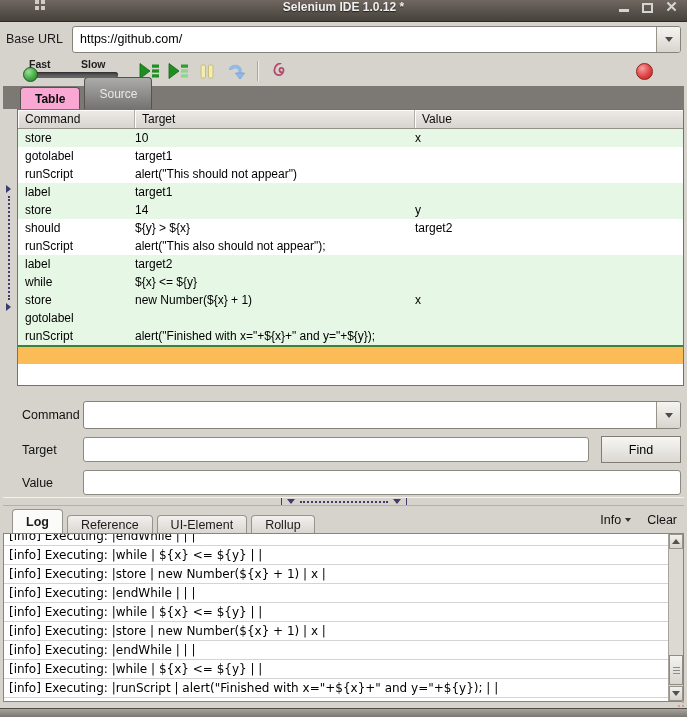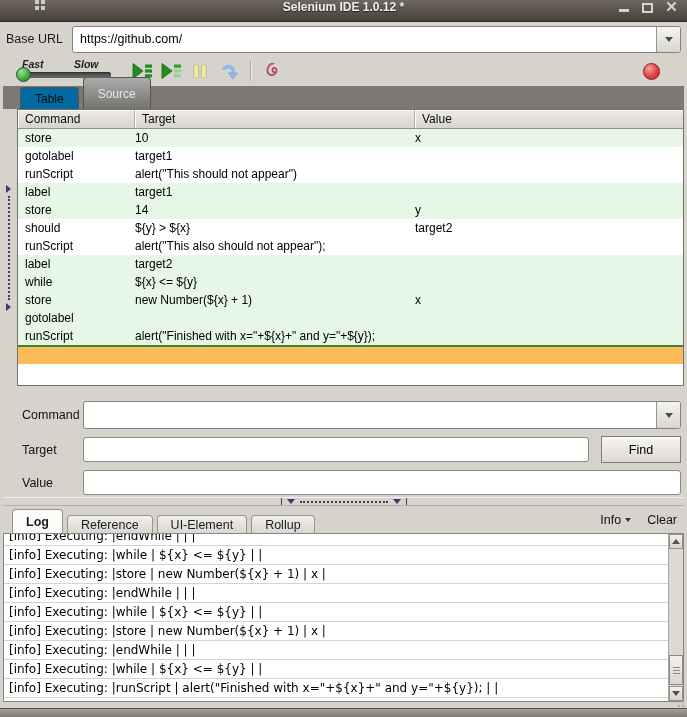--- a/index.html
+++ b/index.html
@@ -25,42 +25,42 @@
   .bu-label { font-size:12.5px; color:#1a1a1a; margin-right:9px; white-space:nowrap; }
   .combo { flex:1; height:27px; background:#fff; border:1px solid #858279; border-radius:3px;
            display:flex; align-items:stretch; overflow:hidden; }
   .combo-text { flex:1; display:flex; align-items:center; padding-left:7px; font-size:12.5px; color:#000; }
   .combo-btn { width:24px; border-left:1px solid #969389; background:linear-gradient(#f5f4f1,#d8d5cf);
                display:flex; align-items:center; justify-content:center; }
   .arr-down { width:0; height:0; border-left:4px solid transparent; border-right:4px solid transparent;
               border-top:5px solid #4e4c48; }
 
   
-  .toolbar { height:30px; flex:0 0 30px; display:flex; align-items:center; padding:0 16px; gap:5px;font-style:italic; }
+  .toolbar { height:30px; flex:0 0 30px; display:flex; align-items:center; padding:0 23px; gap:5px; }
   .slider-group { position:relative; width:97px; height:28px; margin-right:12px; flex:0 0 97px; }
   .sl-fast { position:absolute; top:1px; left:6px; font-size:10.5px; font-weight:bold; color:#1d1d1d; }
   .sl-slow { position:absolute; top:1px; left:58px; font-size:10.5px; font-weight:bold; color:#1d1d1d; }
   .sl-track { position:absolute; top:15px; left:3px; width:92px; height:6px; border-radius:3px;
               background:linear-gradient(#474747,#6b6b6b); box-shadow:inset 0 1px 2px #2c2c2c; }
   .sl-knob { position:absolute; top:10px; left:0px; width:15px; height:15px; border-radius:50%;
              border:1px solid #1c571c;
              background:radial-gradient(circle at 35% 30%, #9adf9a, #3fa53f 60%, #287c28); }
   .tb-btn { width:24px; height:24px; display:flex; align-items:center; justify-content:center; border-radius:2px; }
   .tb-sep { width:2px; height:20px; border-left:1px solid #a8a59e; border-right:1px solid #f1efeb; margin:0 4px; }
   .record-btn { margin-left:auto; margin-right:11px; width:17px; height:17px; border-radius:50%;
                 border:1px solid #8c1e1e;
                 background:radial-gradient(circle at 35% 30%, #f4a0a0, #e04444 55%, #bb2424); }
 
   
   .tabstrip { height:23px; flex:0 0 23px; margin:0 3px; background:#7c7974; display:flex;
               align-items:flex-end; padding-left:17px; }
   .etab { height:32px; padding:0 14px; display:flex; align-items:center; font-size:12px;
           border:1px solid #56534e; border-bottom:none; border-radius:4px 4px 0 0;
           background:linear-gradient(#ababa9,#757371); color:#e9e8e5; margin-right:4px; }
-  .etab.active { background:#0369a1; color:#0c0c0c; font-weight:normal; height:22px; }
+  .etab.active { background:#f9a8d4; color:#0c0c0c; font-weight:bold; height:22px; }
 
   
   .editor { height:277px; flex:0 0 277px; margin:0 3px; display:flex; }
   .vsplit { width:14px; flex:0 0 14px; position:relative; }
   .vgrip { position:absolute; left:3px; top:50%; transform:translateY(-50%); height:126px;
            display:flex; flex-direction:column; align-items:center; }
   .tri-right { width:0; height:0; border-top:4px solid transparent; border-bottom:4px solid transparent;
                border-left:5px solid #3c3c6e; }
   .vdots { flex:1; border-left:2px dotted #3c3c6e; margin:3px 0; }
   .table-viewport { flex:1; background:#fff; border:1px solid #767268; display:flex; flex-direction:column; overflow:hidden; }

